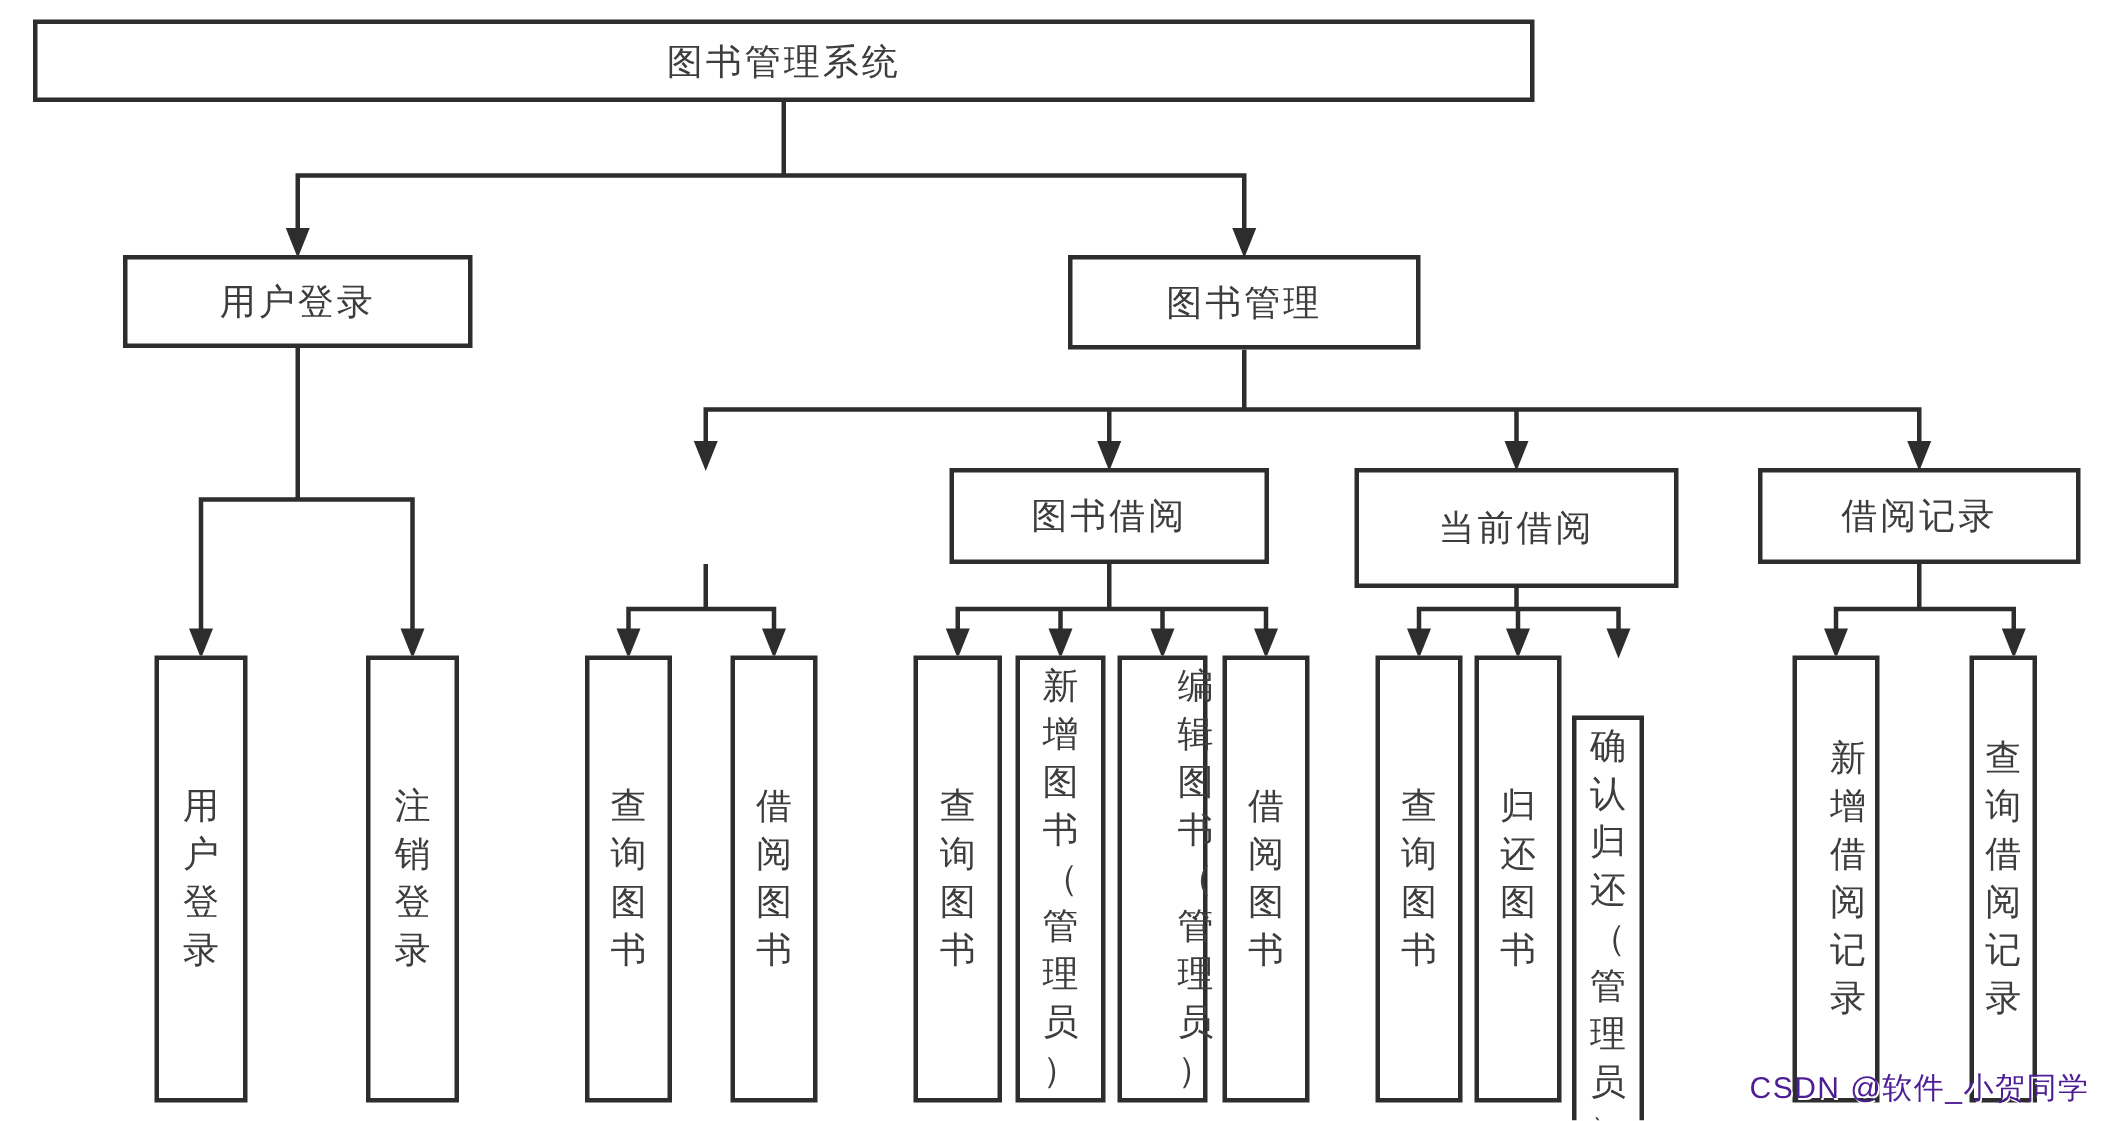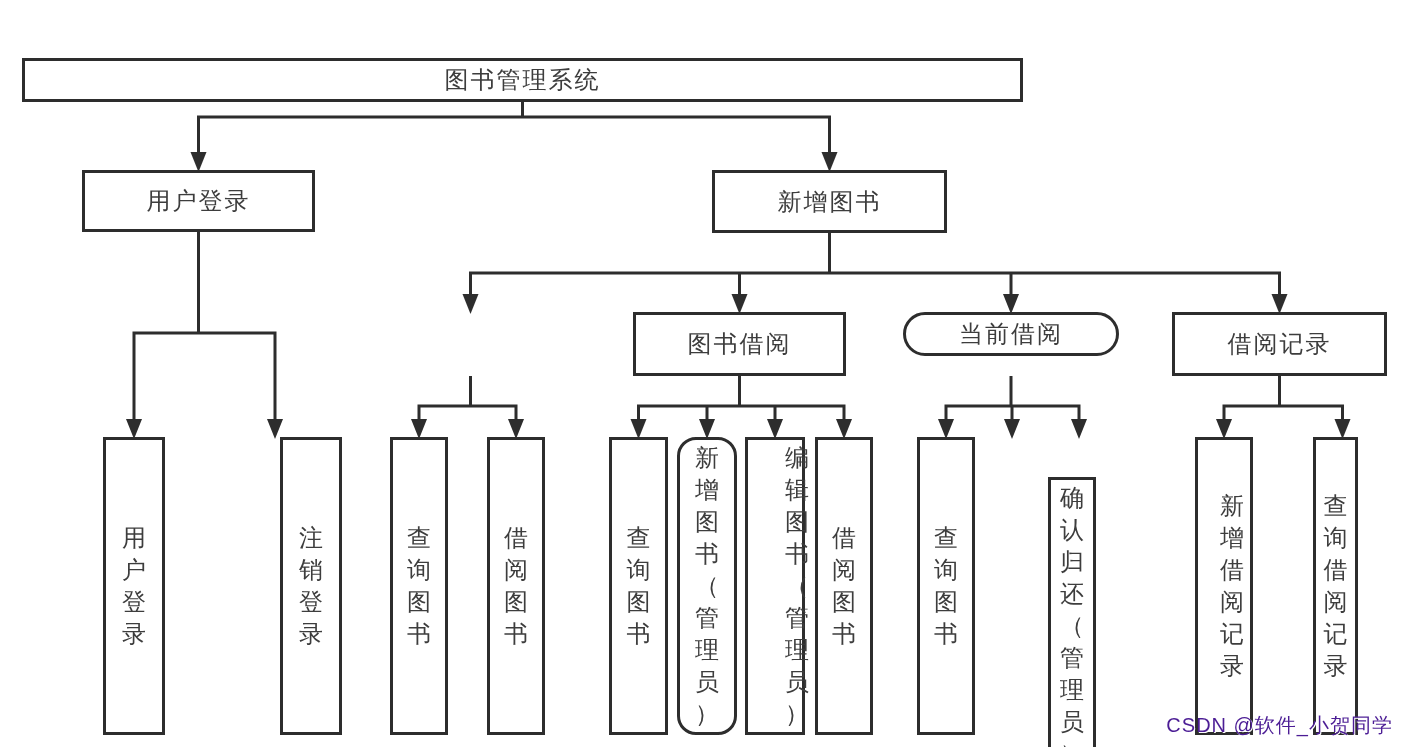--- a/index.html
+++ b/index.html
@@ -77,70 +77,73 @@
     <polygon points="699,419 715,419 707,439"></polygon>
     <polygon points="767,419 783,419 775,439"></polygon>
     <polygon points="836,419 852,419 844,439"></polygon>
     <polygon points="938,419 954,419 946,439"></polygon>
     <polygon points="1004,419 1020,419 1012,439"></polygon>
     <polygon points="1071,419 1087,419 1079,439"></polygon>
     <polygon points="1216,419 1232,419 1224,439"></polygon>
     <polygon points="1334.5,419 1350.5,419 1342.5,439"></polygon>
   </svg>
 
-  <div class="box" style="left:22px;top:13px;width:1001px;height:44px;margin-top:45px;">
+  <div class="box" style="left:22px;top:13px;width:1001px;height:55px;">
     <span class="hlabel">图书管理系统</span>
   </div>
 
   <div class="box" style="left:82px;top:170px;width:233px;height:62px;">
     <span class="hlabel">用户登录</span>
   </div>
   <div class="box" style="left:712px;top:170px;width:235px;height:63px;">
-    <span class="hlabel">新增图书</span>
+    <span class="hlabel">图书管理</span>
   </div>
 
   <div class="box" style="left:633px;top:312px;width:213px;height:64px;text-align:center;">
     <span class="hlabel">图书借阅</span>
   </div>
-  <div class="box" style="left:903px;top:312px;width:216px;height:44px;border-radius:29px;">
+  <div class="box" style="left:903px;top:312px;width:216px;height:80px;">
     <span class="hlabel">当前借阅</span>
   </div>
   <div class="box" style="left:1172px;top:312px;width:215px;height:64px;text-align:right;">
     <span class="hlabel">借阅记录</span>
   </div>
 
   <div class="box" style="left:103px;top:437px;width:62px;height:298px;">
     <span class="vtext">用户登录</span>
   </div>
-  <div class="box" style="left:244px;top:437px;width:62px;height:298px;margin-left:36px;">
+  <div class="box" style="left:244px;top:437px;width:62px;height:298px;">
     <span class="vtext">注销登录</span>
   </div>
 
   <div class="box" style="left:390px;top:437px;width:58px;height:298px;">
     <span class="vtext">查询图书</span>
   </div>
   <div class="box" style="left:487px;top:437px;width:58px;height:298px;">
     <span class="vtext">借阅图书</span>
   </div>
 
   <div class="box" style="left:609px;top:437px;width:59px;height:298px;">
     <span class="vtext">查询图书</span>
   </div>
-  <div class="box" style="left:677px;top:437px;width:60px;height:298px;border-radius:19px;">
+  <div class="box" style="left:677px;top:437px;width:60px;height:298px;">
     <span class="vtext">新增图书（管理员）</span>
   </div>
   <div class="box" style="left:745px;top:437px;width:60px;height:298px;padding-left:44px;">
     <span class="vtext">编辑图书（管理员）</span>
   </div>
   <div class="box" style="left:815px;top:437px;width:58px;height:298px;">
     <span class="vtext">借阅图书</span>
   </div>
 
   <div class="box" style="left:917px;top:437px;width:58px;height:298px;">
     <span class="vtext">查询图书</span>
+  </div>
+  <div class="box" style="left:983px;top:437px;width:58px;height:298px;">
+    <span class="vtext">归还图书</span>
   </div>
   <div class="box" style="left:1048px;top:437px;width:48px;height:298px;margin-top:40px;">
     <span class="vtext">确认归还（管理员）</span>
   </div>
 
   <div class="box" style="left:1195px;top:437px;width:58px;height:298px;padding-left:16px;">
     <span class="vtext">新增借阅记录</span>
   </div>
   <div class="box" style="left:1313px;top:437px;width:45px;height:298px;">
     <span class="vtext">查询借阅记录</span>

